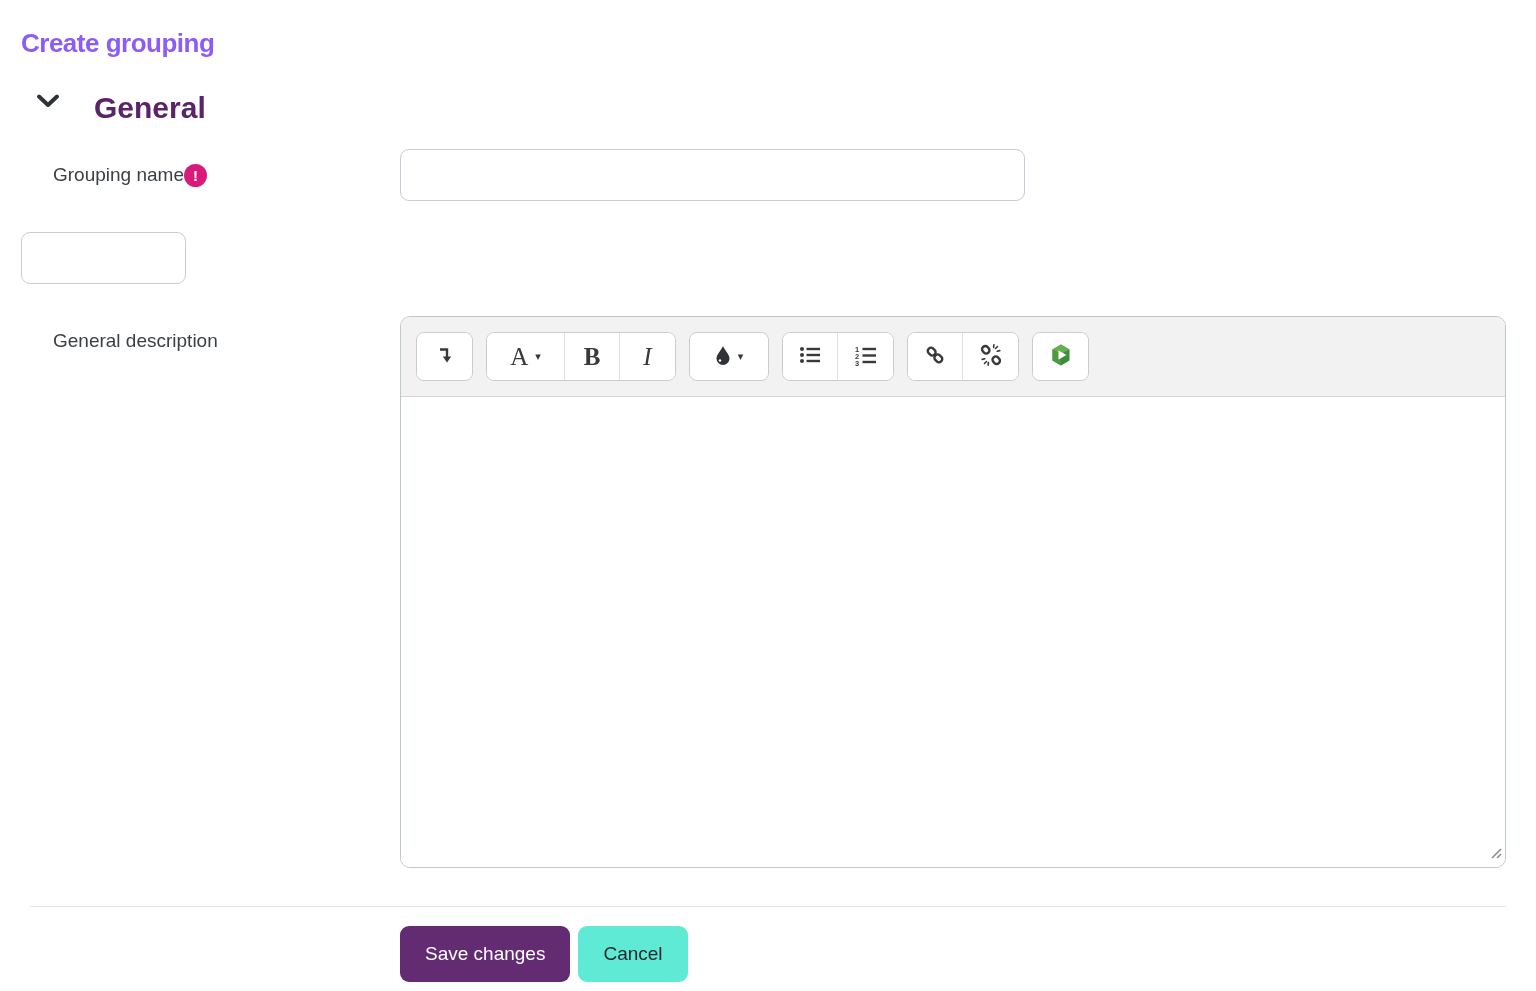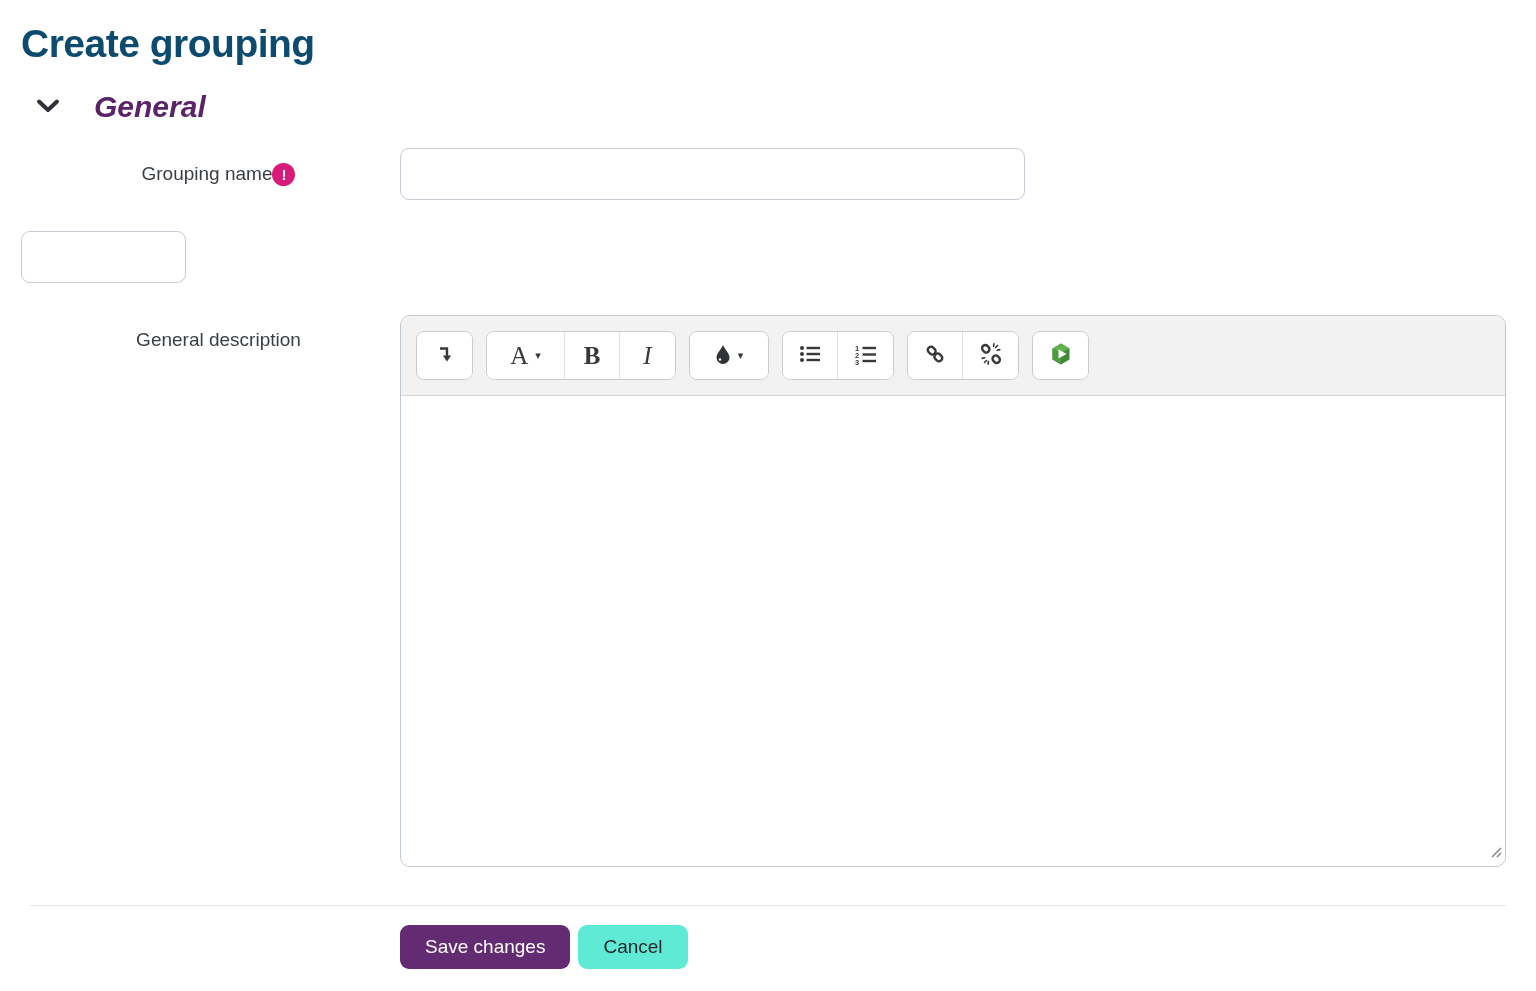--- a/index.html
+++ b/index.html
@@ -6,44 +6,44 @@
   html, body { background: #ffffff; }
   body {
     width: 1536px; min-height: 991px;
     font-family: "Liberation Sans", sans-serif;
     color: #343a40;
   }
   .page { padding: 8px 30px 20px 21px; }
 
   
   .page-title {
-    font-size: 39px; font-weight: 700; color: #0c4a6e;
-    letter-spacing: -0.5px; margin-top: 14px;
+    font-size: 26px; font-weight: 700; color: #8b5cf6;
+    letter-spacing: -0.5px; margin-top: 20px;
   }
 
   
   .section-header {
-    display: flex; align-items: center;
-    margin-top: 24px; padding-left: 13px; font-style: italic;
+    display: flex; 
+    margin-top: 32px; padding-left: 13px;
   }
   .chevron-btn {
     background: none; border: none; cursor: pointer;
     width: 28px; height: 22px; display: flex; align-items: center; justify-content: center;
   }
   .section-title {
     font-size: 30px; font-weight: 700; color: #5b2468; margin-left: 32px;
   }
 
   
   .frow { display: flex; margin-top: 24px; }
   .frow.row-id   { margin-top: 31px; }
   .frow.row-desc { margin-top: 32px; }
   .flabel {
     width: 379px; flex: 0 0 379px;
-    display: flex; align-items: center; justify-content: center;
+    display: flex; align-items: center; justify-content: flex-start;
     padding-left: 32px; padding-right: 16px;
     font-size: 19px; color: #3a3f44;
   }
   .flabel.top { align-items: flex-start; padding-top: 14px; }
   .fcontrol { flex: 1; }
 
   .text-input {
     height: 52px; border: 1px solid #c5ccd6; border-radius: 9px;
     font-size: 18px; padding: 0 16px; outline: none;
     font-family: "Liberation Sans", sans-serif; color: #343a40;
@@ -100,21 +100,21 @@
 
   
   .divider {
     border-top: 1px solid #e1e5e8; margin-top: 38px; margin-left: 9px;
   }
   .actions {
     margin-top: 19px; padding-left: 379px;
     display: flex; gap: 8px; align-items: center;
   }
   .btn {
-    height: 44px; border: none; border-radius: 9px;
+    height: 56px; border: none; border-radius: 9px;
     font-size: 19px; font-family: "Liberation Sans", sans-serif;
     cursor: pointer; padding: 0 25px;
   }
   .btn-primary { background: #632b71; color: #ffffff; }
   .btn-secondary { background: #5eead4; color: #26292c; }
 </style>
 </head>
 <body>
 
 <div class="page">

